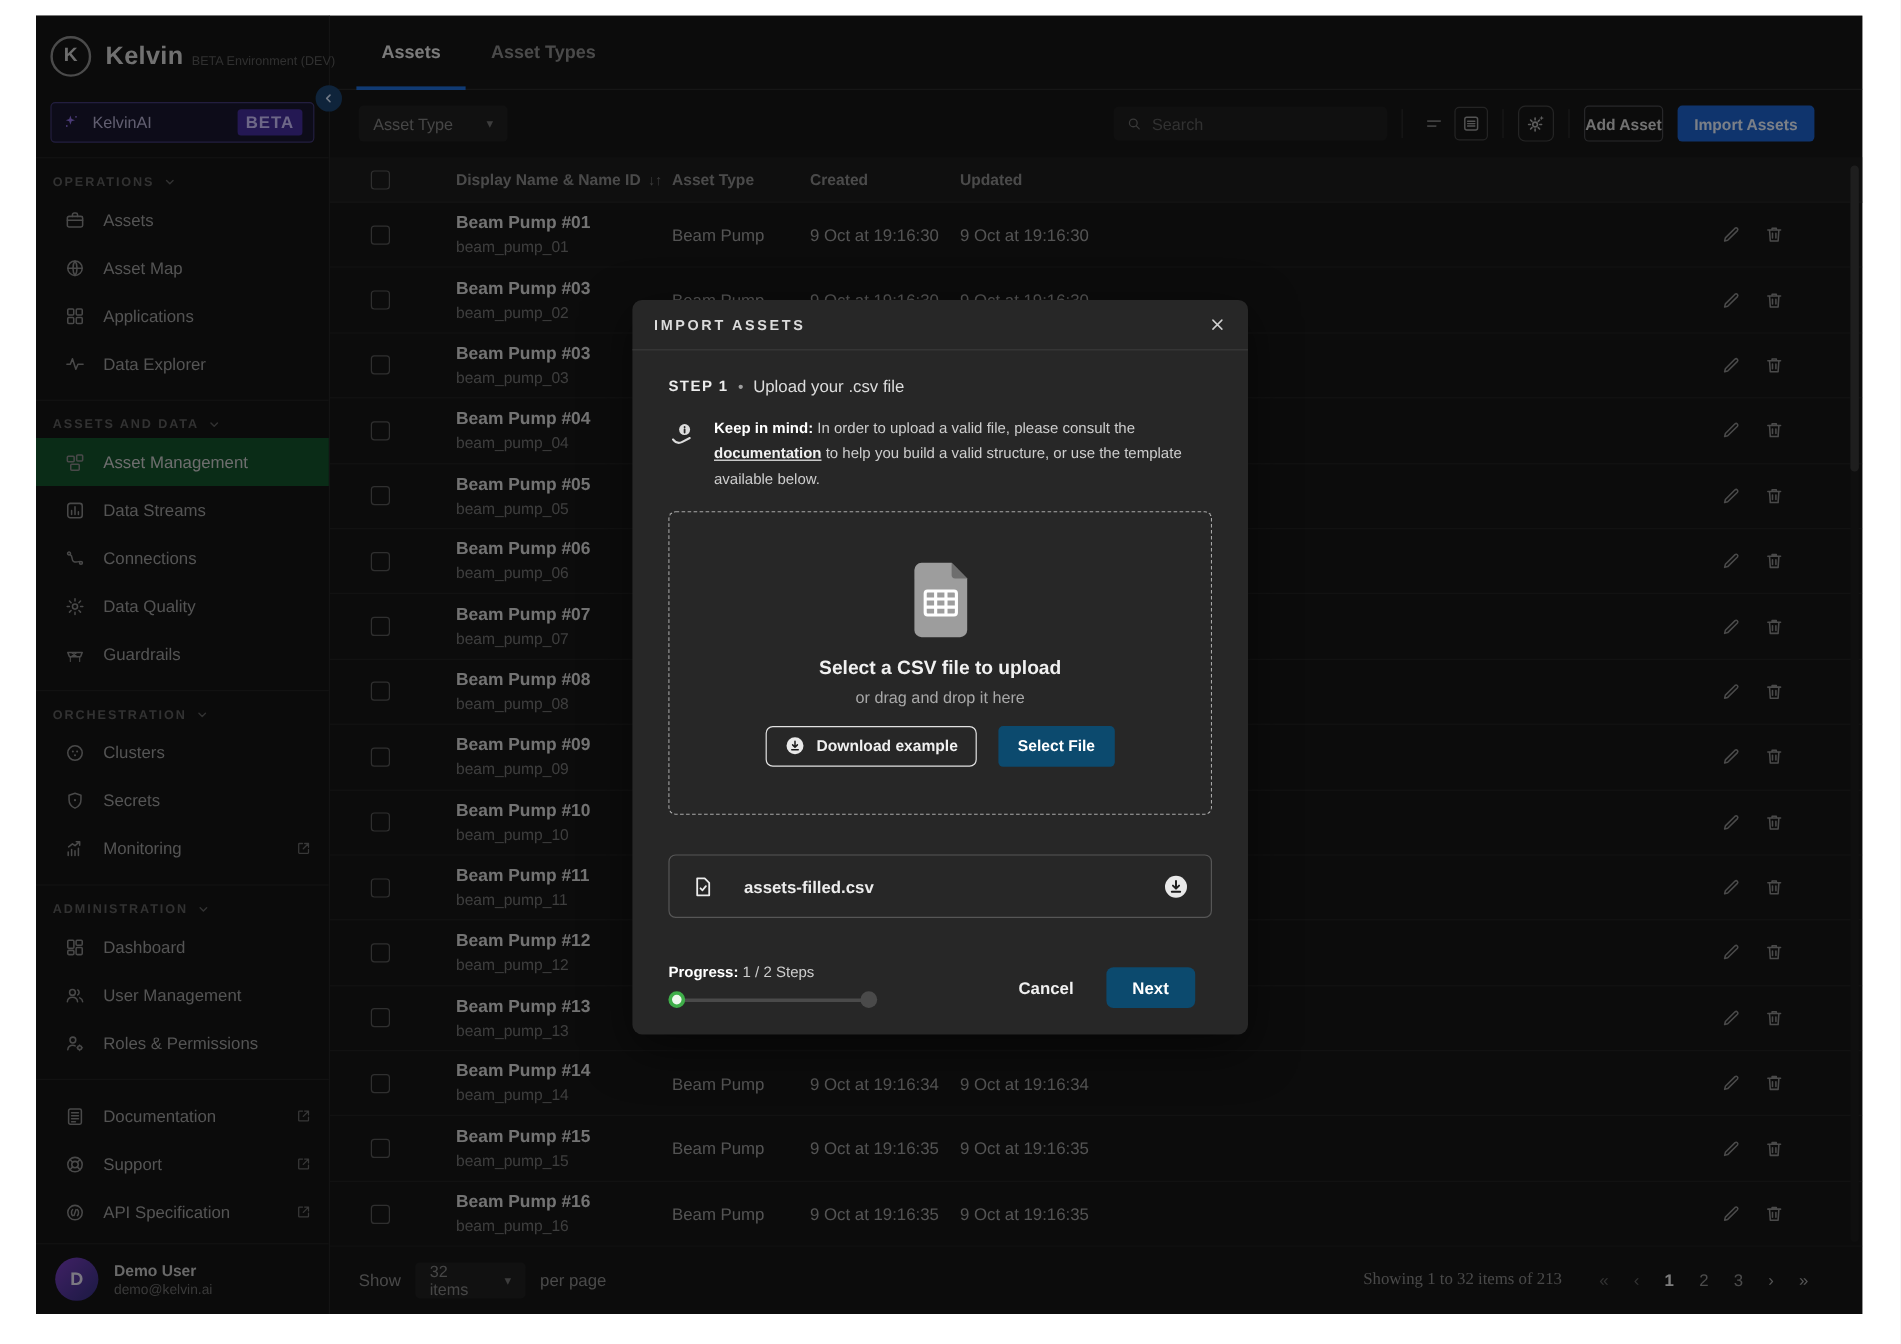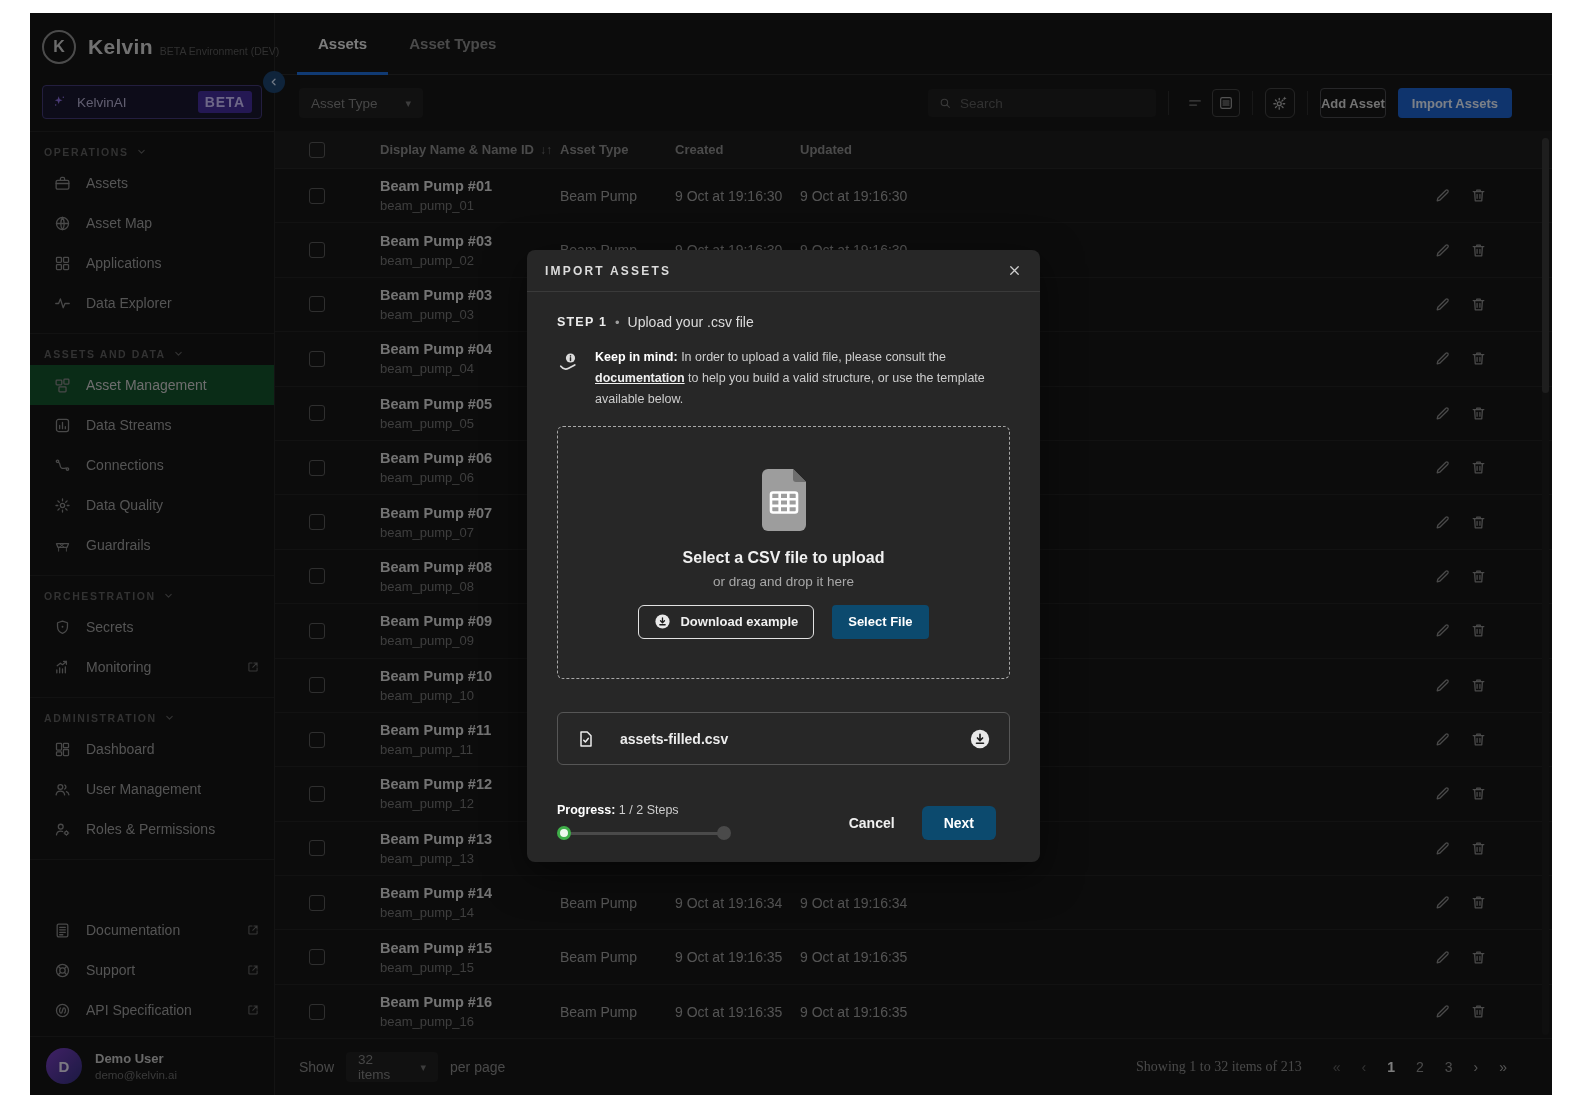--- a/index.html
+++ b/index.html
@@ -322,20 +322,36 @@
           <div class="group-title">
             <span>ORCHESTRATION</span>
             <span class="ic chev">
               <svg viewBox="0 0 24 24" fill="none" stroke="currentColor" stroke-width="1.8" stroke-linecap="round" stroke-linejoin="round">
                 <path d="M7 10l5 5 5-5" stroke-width="2.2"></path>
               </svg>
             </span>
           </div>
           <div class="items">
 
+          <div class="item">
+                <span class="ic it-ic">
+                <svg viewBox="0 0 24 24" fill="none" stroke="currentColor" stroke-width="1.8" stroke-linecap="round" stroke-linejoin="round">
+                  <circle cx="12" cy="12" r="8.5"></circle>
+                  <circle cx="9.5" cy="10.2" r="1.2" fill="currentColor" stroke="none"></circle>
+                  <circle cx="14.5" cy="10.2" r="1.2" fill="currentColor" stroke="none"></circle>
+                  <circle cx="12" cy="14.6" r="1.2" fill="currentColor" stroke="none"></circle>
+                </svg>
+              </span>
+                <span class="it-label">Clusters</span>
+                <span class="ic it-ic ext" style="margin-left: auto; width: 14px; height: 14px; color: rgb(106, 106, 106); visibility: hidden;">
+                <svg viewBox="0 0 24 24" fill="none" stroke="currentColor" stroke-width="1.8" stroke-linecap="round" stroke-linejoin="round">
+                  <path d="M13.5 5H19v5.5M19 5l-7.5 7.5M19 13.5V18a1 1 0 0 1-1 1H6a1 1 0 0 1-1-1V6a1 1 0 0 1 1-1h4.5"></path>
+                </svg>
+              </span>
+              </div>
             <div class="item">
                 <span class="ic it-ic">
                 <svg viewBox="0 0 24 24" fill="none" stroke="currentColor" stroke-width="1.8" stroke-linecap="round" stroke-linejoin="round">
                   <path d="M12 3l7 2.3v5.2c0 4.8-2.9 8.3-7 9.9-4.1-1.6-7-5.1-7-9.9V5.3z"></path>
                   <circle cx="12" cy="11" r="1.3" fill="currentColor" stroke="none"></circle>
                 </svg>
               </span>
                 <span class="it-label">Secrets</span>
                 <span class="ic it-ic ext" style="margin-left: auto; width: 14px; height: 14px; color: rgb(106, 106, 106); visibility: hidden;">
                 <svg viewBox="0 0 24 24" fill="none" stroke="currentColor" stroke-width="1.8" stroke-linecap="round" stroke-linejoin="round">

